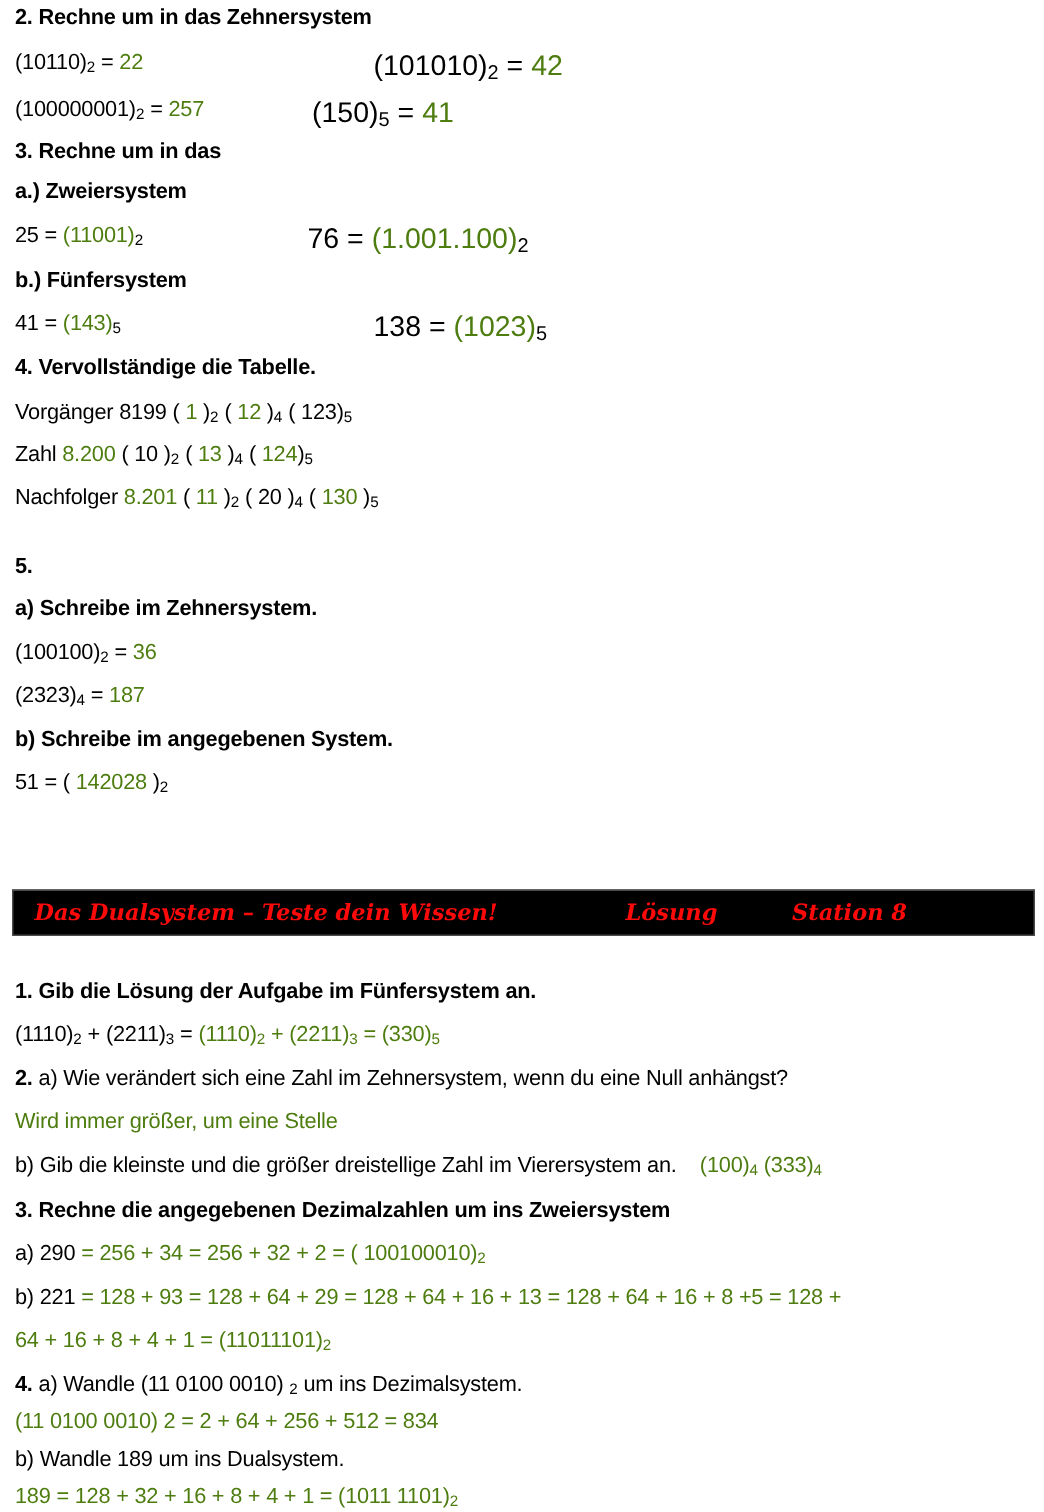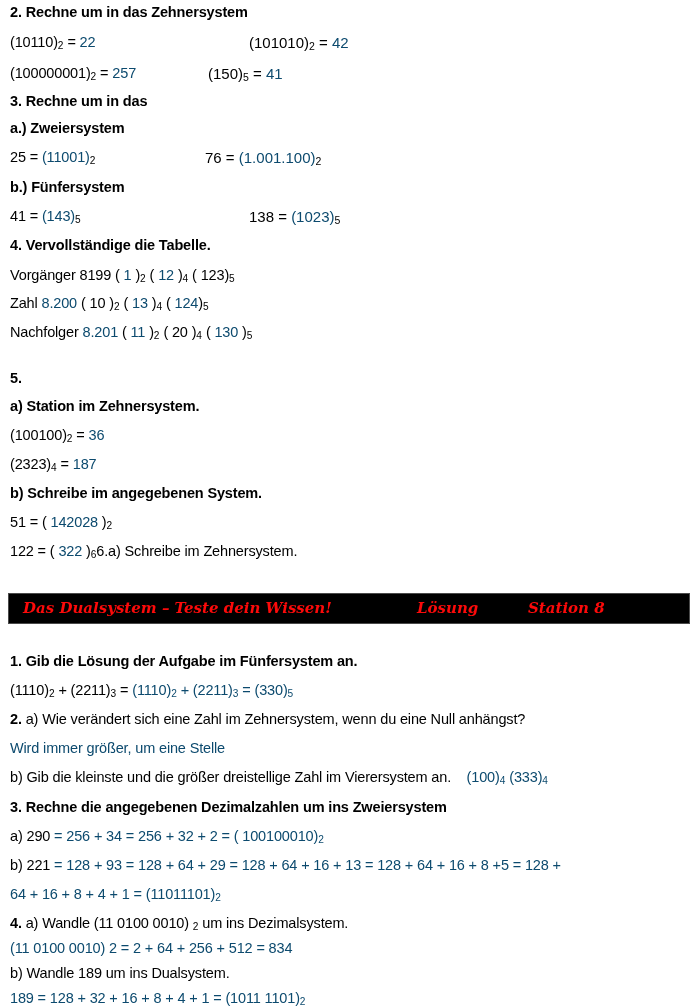--- a/index.html
+++ b/index.html
@@ -24,28 +24,28 @@
   }
   .line {
     position: absolute;
     left: 10px;
     white-space: nowrap;
     font-size: 14.5px;
     line-height: 1;
     letter-spacing: -0.15px;
   }
   .b { font-weight: bold; }
-  .red { color: #0c4a6e; }
+  .red { color: #4d7c0f; }
   .blk { color: #000000; }
   sub {
     font-size: 0.70em;
     vertical-align: -0.22em;
     letter-spacing: 0;
   }
-  .colR { position: absolute; white-space: nowrap; font-size: 15px; line-height: 1; }
+  .colR { position: absolute; white-space: nowrap; font-size: 19px; line-height: 1; }
 
   
   .banner {
     position: absolute;
     left: 8px;
     top: 593px;
     width: 682px;
     height: 31px;
     border: 1px solid #4a4a4a;
     box-sizing: border-box;
@@ -91,30 +91,29 @@
 
   <div class="line b" style="top:238px">4. Vervollständige die Tabelle.</div>
 
   <div class="line" style="top:268px"><span class="blk">Vorgänger</span><span class="blk">&nbsp;</span><span class="blk">8199</span><span class="blk">&nbsp;</span><span class="blk">( </span><span class="red">1</span><span class="blk"> )</span><sub class="blk">2</sub><span class="blk">&nbsp;</span><span class="blk">( </span><span class="red">12</span><span class="blk"> )</span><sub class="blk">4</sub><span class="blk">&nbsp;</span><span class="blk">( </span><span class="blk">123</span><span class="blk">)</span><sub class="blk">5</sub></div>
 
   <div class="line" style="top:296px"><span class="blk">Zahl</span><span class="blk">&nbsp;</span><span class="red">8.200</span><span class="blk">&nbsp;</span><span class="blk">( </span><span class="blk">10</span><span class="blk"> )</span><sub class="blk">2</sub><span class="blk">&nbsp;</span><span class="blk">( </span><span class="red">13</span><span class="blk"> )</span><sub class="blk">4</sub><span class="blk">&nbsp;</span><span class="blk">( </span><span class="red">124</span><span class="blk">)</span><sub class="blk">5</sub></div>
 
   <div class="line" style="top:325px"><span class="blk">Nachfolger</span><span class="blk">&nbsp;</span><span class="red">8.201</span><span class="blk">&nbsp;</span><span class="blk">( </span><span class="red">11</span><span class="blk"> )</span><sub class="blk">2</sub><span class="blk">&nbsp;</span><span class="blk">( </span><span class="blk">20</span><span class="blk"> )</span><sub class="blk">4</sub><span class="blk">&nbsp;</span><span class="blk">( </span><span class="red">130</span><span class="blk"> )</span><sub class="blk">5</sub></div>
 
   <div class="line b" style="top:371px">5.</div>
-  <div class="line b" style="top:399px">a) Station im Zehnersystem.</div>
+  <div class="line b" style="top:399px">a) Schreibe im Zehnersystem.</div>
 
   <div class="line" style="top:428px"><span class="blk">(100100)</span><sub class="blk">2</sub><span class="blk"> = </span><span class="red">36</span></div>
   <div class="line" style="top:457px"><span class="blk">(2323)</span><sub class="blk">4</sub><span class="blk"> = </span><span class="red">187</span></div>
 
   <div class="line b" style="top:486px">b) Schreibe im angegebenen System.</div>
 
   <div class="line" style="top:515px"><span class="blk">51 = ( </span><span class="red">142028</span><span class="blk"> )</span><sub class="blk">2</sub></div>
 
-  <div class="line" style="top:544px"><span class="blk">122 = ( </span><span class="red">322</span><span class="blk"> )</span><sub class="blk">6</sub><span class="blk">6.a) Schreibe im Zehnersystem.</span></div>
 
   <div class="banner">
     <span class="banner-txt bt1">Das Dualsystem – Teste dein Wissen!</span>
     <span class="banner-txt bt2">Lösung</span>
     <span class="banner-txt bt3">Station 8</span>
   </div>
 
   <div class="line b" style="top:654px">1. Gib die Lösung der Aufgabe im Fünfersystem an.</div>
 
   <div class="line" style="top:683px"><span class="blk">(1110)</span><sub class="blk">2</sub><span class="blk"> + (2211)</span><sub class="blk">3</sub><span class="blk"> = </span><span class="red">(1110)</span><sub class="red">2</sub><span class="red"> + (2211)</span><sub class="red">3</sub><span class="red"> = </span><span class="red">(330)</span><sub class="red">5</sub></div>

